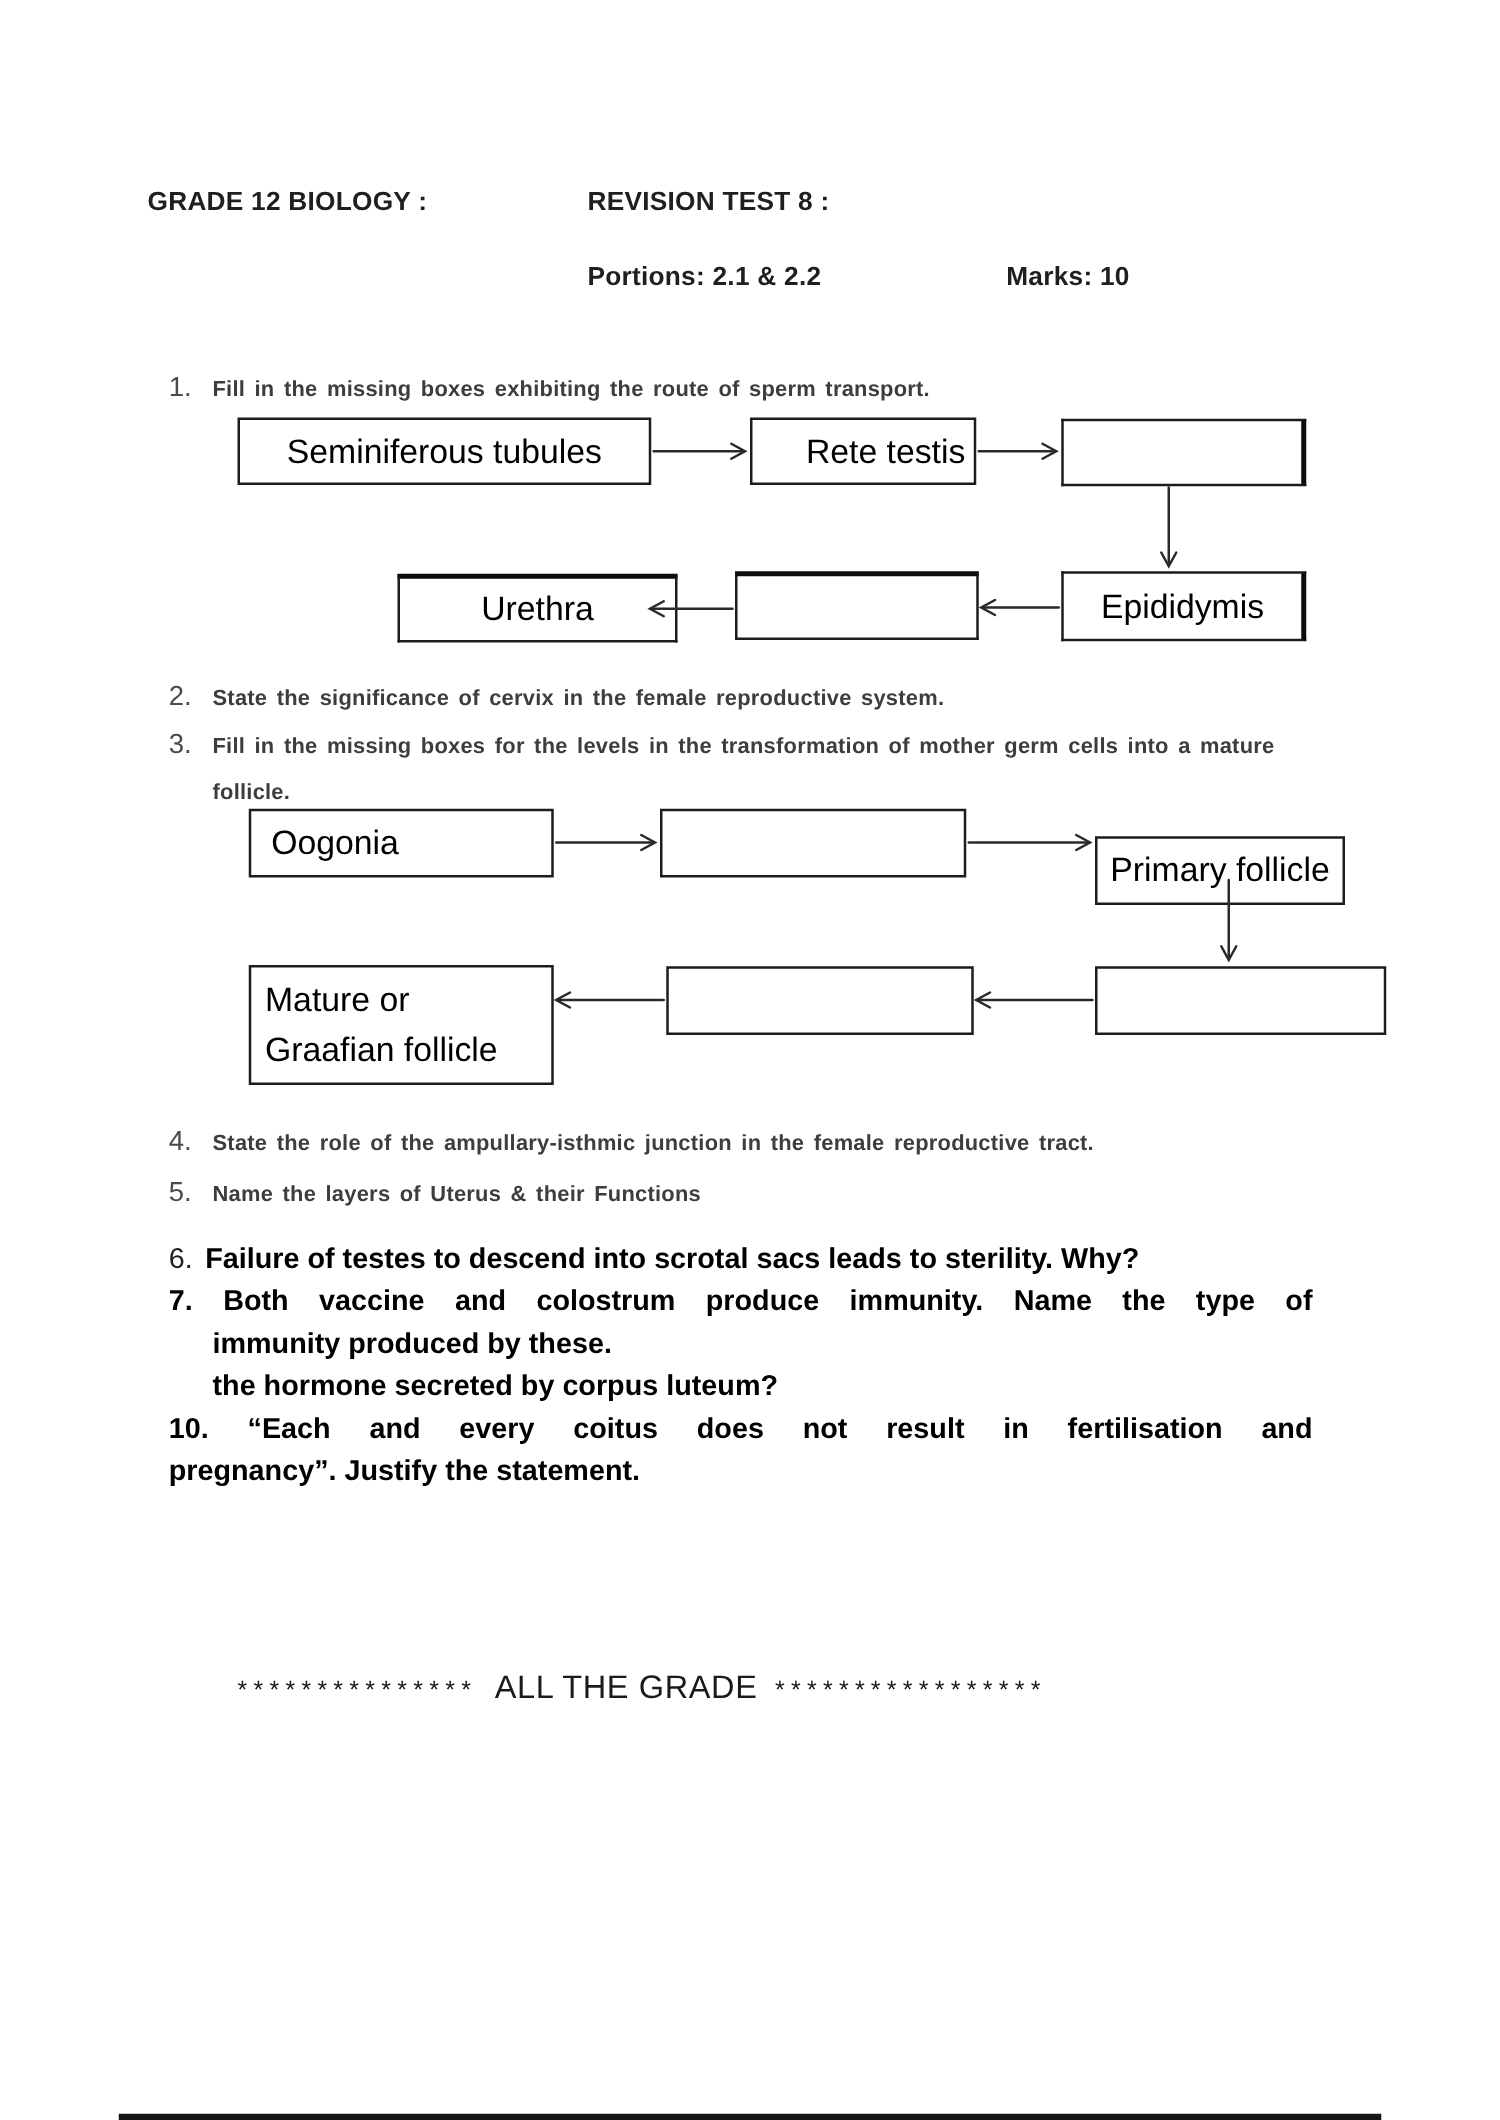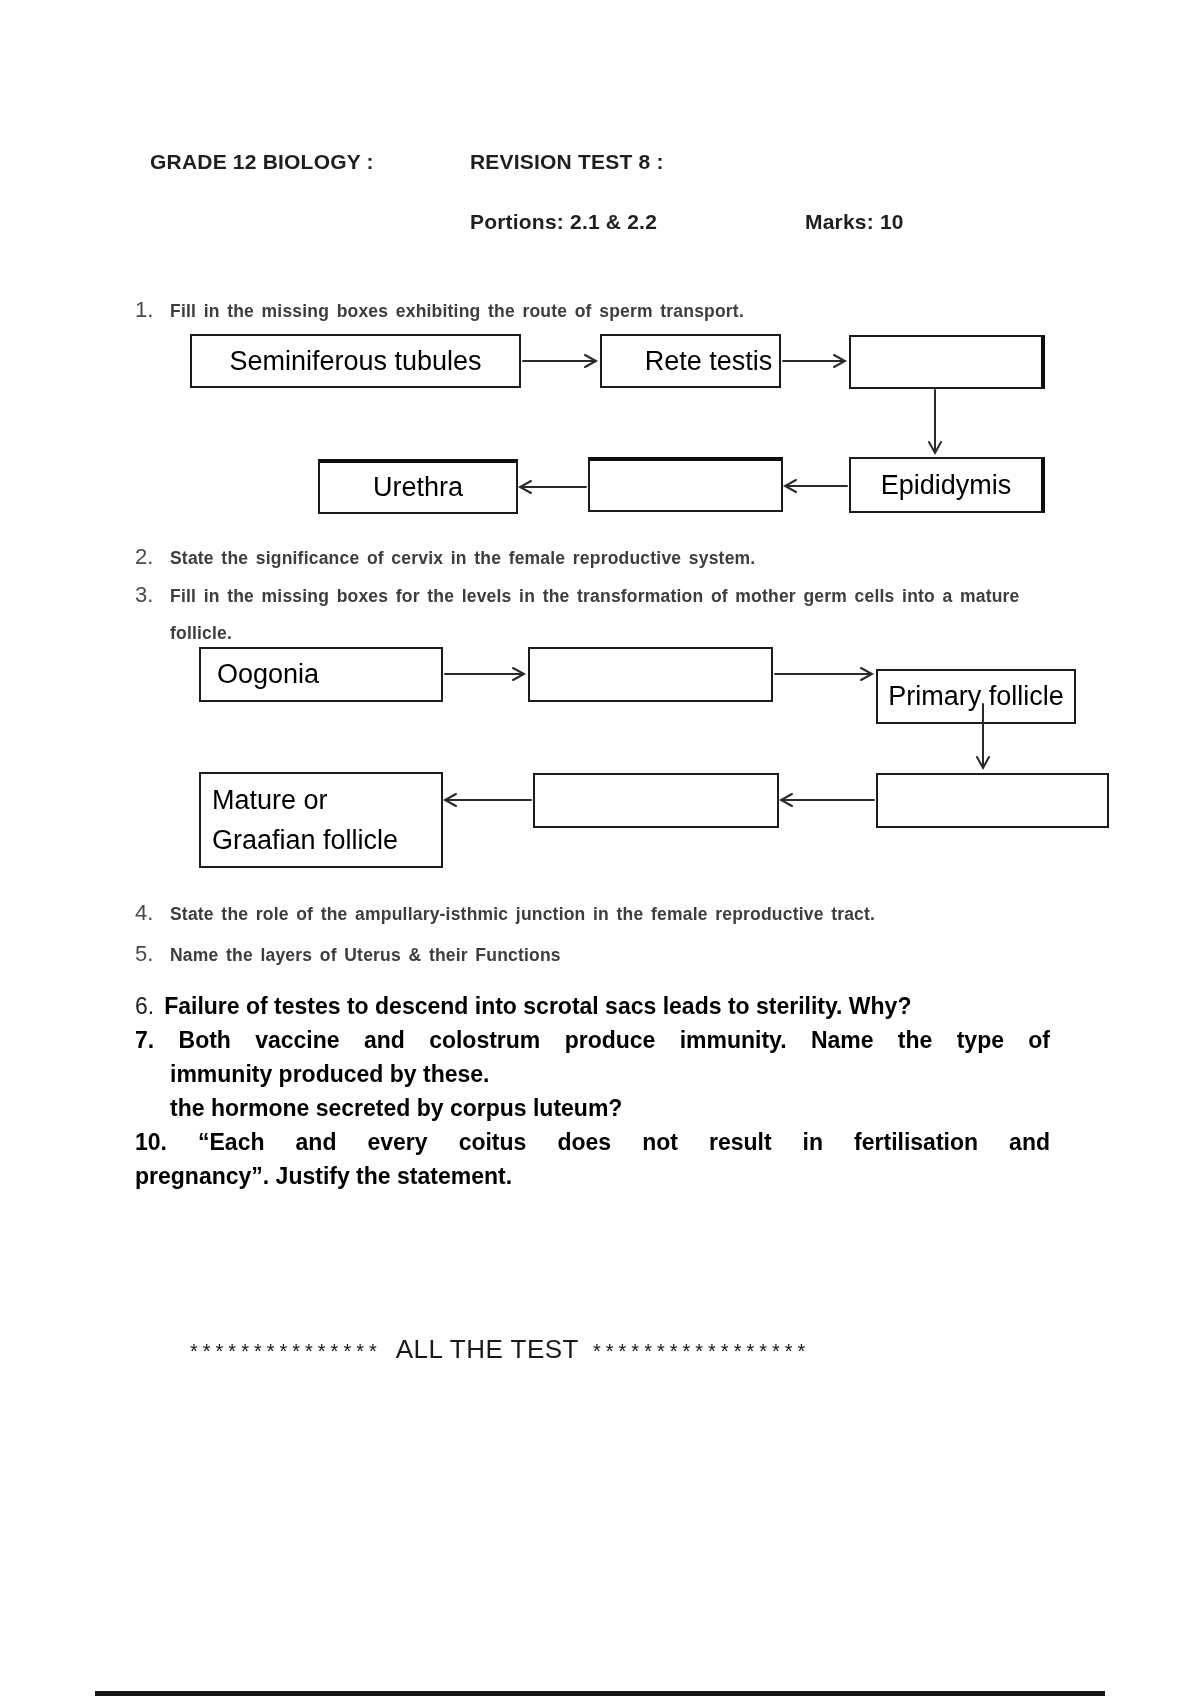--- a/index.html
+++ b/index.html
@@ -60,21 +60,21 @@
   .edge-bar {
     position:absolute; left:95px; top:1691px; width:1010px; height:5px;
     background:#161616;
   }
 </style>
 </head>
 <body>
 
 <div class="page">
 
-  <div class="hdr" style="left:150px; top:150px;">GRADE 12 BIOLOGY :</div>
+  <div class="hdr" style="left:118px; top:150px;">GRADE 12 BIOLOGY :</div>
   <div class="hdr" style="left:470px; top:150px;">REVISION TEST  8 :</div>
   <div class="hdr" style="left:470px; top:210px;">Portions: 2.1 &amp; 2.2</div>
   <div class="hdr" style="left:805px; top:210px;">Marks: 10</div>
 
   <div class="q15" style="top:293px; width:880px;">
     <span class="qn">1.</span>
     <div>Fill in the missing boxes exhibiting the route of sperm transport.</div>
   </div>
 
   <div>
@@ -90,21 +90,21 @@
       <line x1="0" y1="8" x2="61" y2="8"></line>
         <polyline points="51,2 62,8 51,14"></polyline>
     </svg>
     <svg class="arrow" style="left:927px; top:390px;" width="16" height="65">
       <line x1="8" y1="0" x2="8" y2="62"></line>
         <polyline points="2,52 8,63 14,52"></polyline>
     </svg>
 
     <div class="fbox thick-right" style="left:849px; top:457px; width:196px; height:56px;">Epididymis</div>
     <div class="fbox thick-top" style="left:588px; top:457px; width:195px; height:55px;"></div>
-    <div class="fbox thick-top" style="left:318px; top:459px; width:200px; height:55px;">Urethra</div>
+    <div class="fbox thick-top" style="left:318px; top:459px; width:224px; height:55px;">Urethra</div>
 
     <svg class="arrow" style="left:785px; top:478px;" width="62" height="16">
       <line x1="62" y1="8" x2="1" y2="8"></line>
         <polyline points="11,2 0,8 11,14"></polyline>
     </svg>
     <svg class="arrow" style="left:520px; top:479px;" width="66" height="16">
       <line x1="66" y1="8" x2="1" y2="8"></line>
         <polyline points="11,2 0,8 11,14"></polyline>
     </svg>
   </div>
@@ -185,19 +185,19 @@
 
     <div class="bq">
       <div class="line justify-full"><span>10.</span> <span>“Each and every coitus does not result in fertilisation and</span></div>
       <div class="line">pregnancy”. Justify the statement.</div>
     </div>
 
   </div>
 
   <div class="footer">
     <span class="stars">***************</span>
-    <span class="msg">ALL THE TEST</span>
+    <span class="msg">ALL THE GRADE</span>
     <span class="stars">*****************</span>
   </div>
 
   <div class="edge-bar"></div>
 
 </div>
 
 </body></html>

